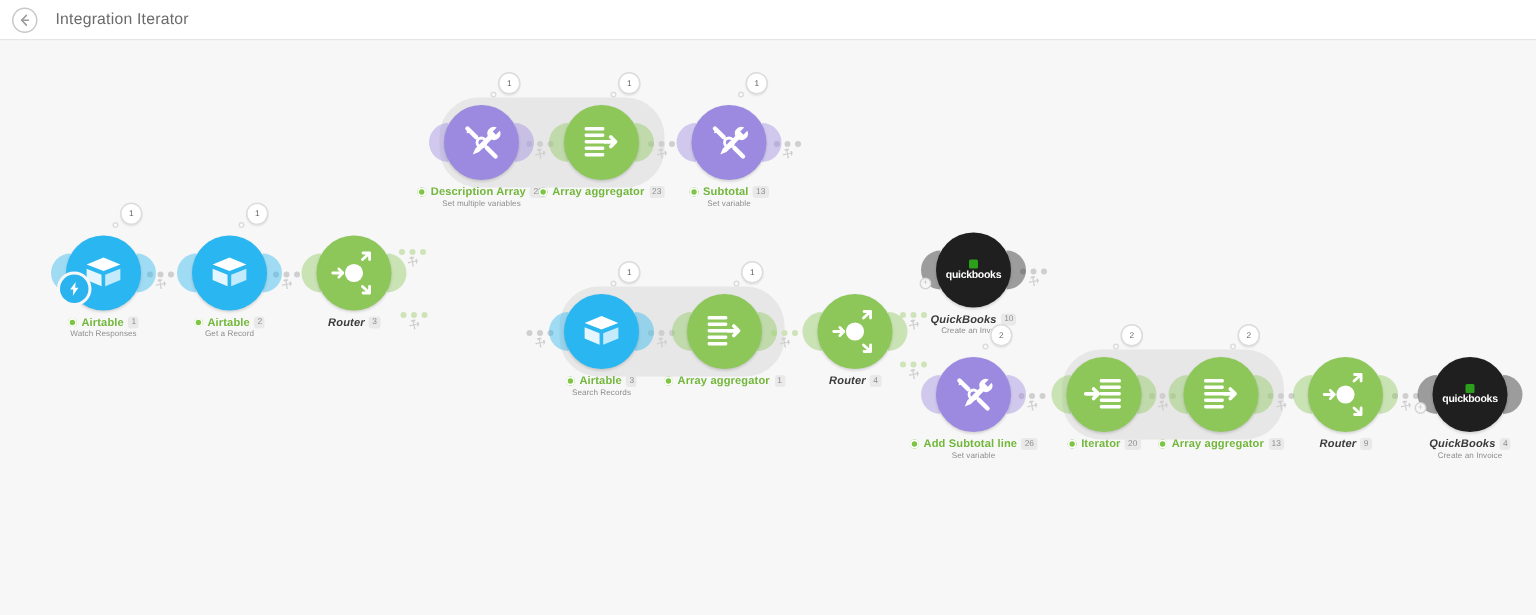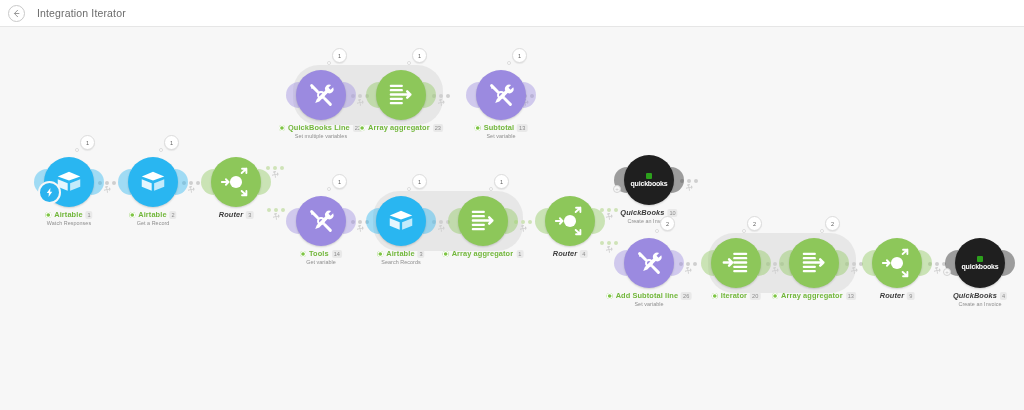--- a/index.html
+++ b/index.html
@@ -304,21 +304,21 @@
         <svg width="30" height="30" viewBox="0 0 32 32">
           <circle cx="16" cy="16" r="3.2" fill="none" stroke="#fff" stroke-width="2"></circle>
           <path d="M6 6l6.2 6.2M26 26l-6.2-6.2" stroke="#fff" stroke-width="3.1" stroke-linecap="round"></path>
           <path d="M6 6l-.6 3.4 3.4-.6z" fill="#fff"></path>
           <path d="M26.8 5.4a4.6 4.6 0 0 0-6.3 5.9l-8.9 8.9-1.8 4.4 4.4-1.8 8.9-8.9a4.6 4.6 0 0 0 5.9-6.3l-2.8 2.8-2.2-2.2z" fill="#fff"></path>
         </svg>
       </div>
       <div class="label">
         <div class="label-row">
           <span class="dot-ok"></span>
-          <span class="lname green">QuickBooks Line</span>
+          <span class="lname green">Description Array</span>
           <span class="lnum">22</span>
         </div>
         <div class="lsub">Set multiple variables</div>
       </div>
       <div class="bubble" style="left: 36px; top: -22px;">1</div>
       <div class="bubble-tail" style="left: 31px; top: -9px;"></div>
     </div>
     <div class="node" style="left: 376px; top: 43px; width: 50px; height: 50px;">
       <div class="ear right" style="background: rgb(141, 199, 90);"></div>
       <div class="ear left" style="background: rgb(141, 199, 90);"></div>
@@ -335,60 +335,38 @@
       <div class="label">
         <div class="label-row">
           <span class="dot-ok"></span>
           <span class="lname green">Array aggregator</span>
           <span class="lnum">23</span>
         </div>
       </div>
       <div class="bubble" style="left: 36px; top: -22px;">1</div>
       <div class="bubble-tail" style="left: 31px; top: -9px;"></div>
     </div>
-    <div class="node" style="left: 461px; top: 43px; width: 50px; height: 50px; margin-left: 15px;">
+    <div class="node" style="left: 461px; top: 43px; width: 50px; height: 50px;">
       <div class="ear right" style="background: rgb(155, 138, 224);"></div>
       <div class="ear left" style="background: rgb(155, 138, 224);"></div>
       <div class="disc" style="background: rgb(155, 138, 224);">
         <svg width="30" height="30" viewBox="0 0 32 32">
           <circle cx="16" cy="16" r="3.2" fill="none" stroke="#fff" stroke-width="2"></circle>
           <path d="M6 6l6.2 6.2M26 26l-6.2-6.2" stroke="#fff" stroke-width="3.1" stroke-linecap="round"></path>
           <path d="M6 6l-.6 3.4 3.4-.6z" fill="#fff"></path>
           <path d="M26.8 5.4a4.6 4.6 0 0 0-6.3 5.9l-8.9 8.9-1.8 4.4 4.4-1.8 8.9-8.9a4.6 4.6 0 0 0 5.9-6.3l-2.8 2.8-2.2-2.2z" fill="#fff"></path>
         </svg>
       </div>
       <div class="label">
         <div class="label-row">
           <span class="dot-ok"></span>
           <span class="lname green">Subtotal</span>
           <span class="lnum">13</span>
         </div>
         <div class="lsub">Set variable</div>
-      </div>
-      <div class="bubble" style="left: 36px; top: -22px;">1</div>
-      <div class="bubble-tail" style="left: 31px; top: -9px;"></div>
-    </div>
-    <div class="node" style="left: 296px; top: 169px; width: 50px; height: 50px;">
-      <div class="ear right" style="background: rgb(155, 138, 224);"></div>
-      <div class="ear left" style="background: rgb(155, 138, 224);"></div>
-      <div class="disc" style="background: rgb(155, 138, 224);">
-        <svg width="30" height="30" viewBox="0 0 32 32">
-          <circle cx="16" cy="16" r="3.2" fill="none" stroke="#fff" stroke-width="2"></circle>
-          <path d="M6 6l6.2 6.2M26 26l-6.2-6.2" stroke="#fff" stroke-width="3.1" stroke-linecap="round"></path>
-          <path d="M6 6l-.6 3.4 3.4-.6z" fill="#fff"></path>
-          <path d="M26.8 5.4a4.6 4.6 0 0 0-6.3 5.9l-8.9 8.9-1.8 4.4 4.4-1.8 8.9-8.9a4.6 4.6 0 0 0 5.9-6.3l-2.8 2.8-2.2-2.2z" fill="#fff"></path>
-        </svg>
-      </div>
-      <div class="label">
-        <div class="label-row">
-          <span class="dot-ok"></span>
-          <span class="lname green">Tools</span>
-          <span class="lnum">14</span>
-        </div>
-        <div class="lsub">Get variable</div>
       </div>
       <div class="bubble" style="left: 36px; top: -22px;">1</div>
       <div class="bubble-tail" style="left: 31px; top: -9px;"></div>
     </div>
     <div class="node" style="left: 376px; top: 169px; width: 50px; height: 50px;">
       <div class="ear right" style="background: rgb(41, 182, 241);"></div>
       <div class="ear left" style="background: rgb(41, 182, 241);"></div>
       <div class="disc" style="background: rgb(41, 182, 241);">
         <svg width="30" height="30" viewBox="0 0 32 32">
           <path d="M16 5 4 10l12 4.5L28 10z" fill="#fff"></path>

